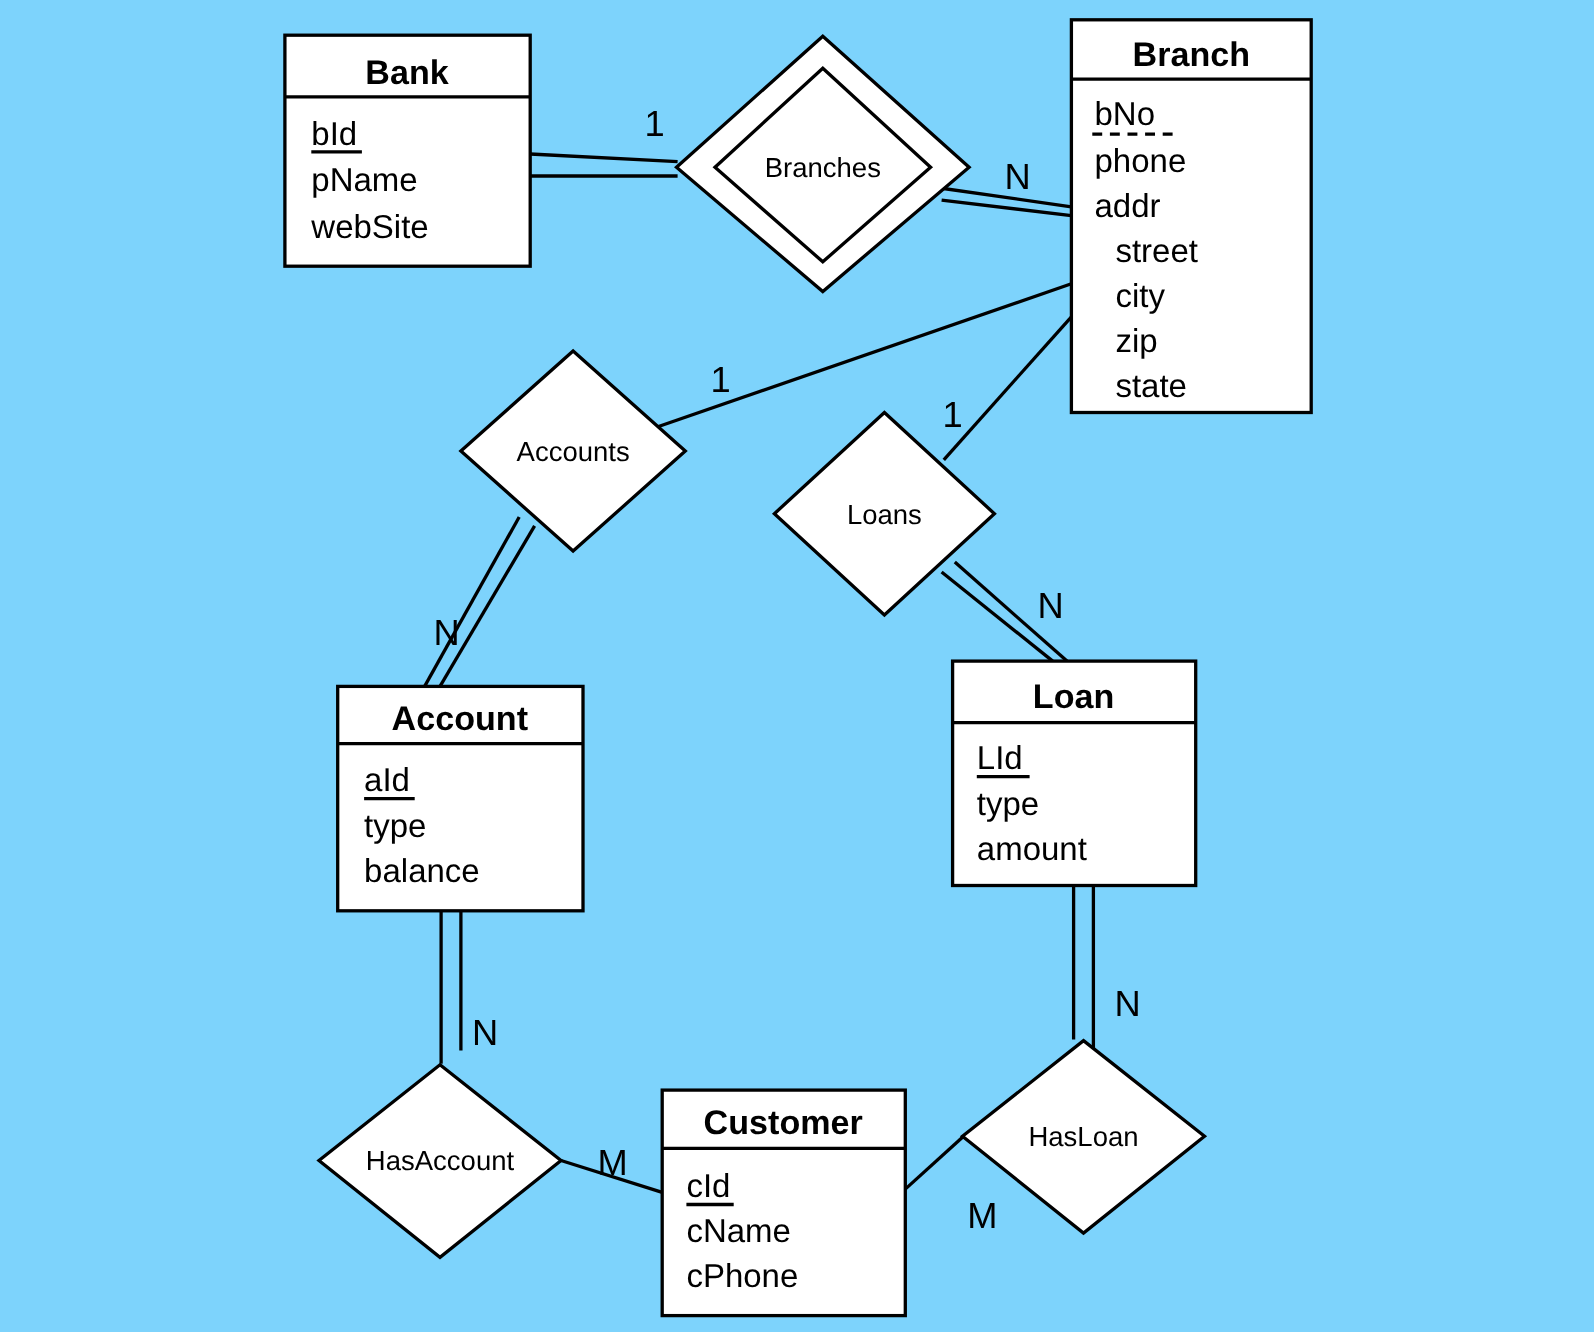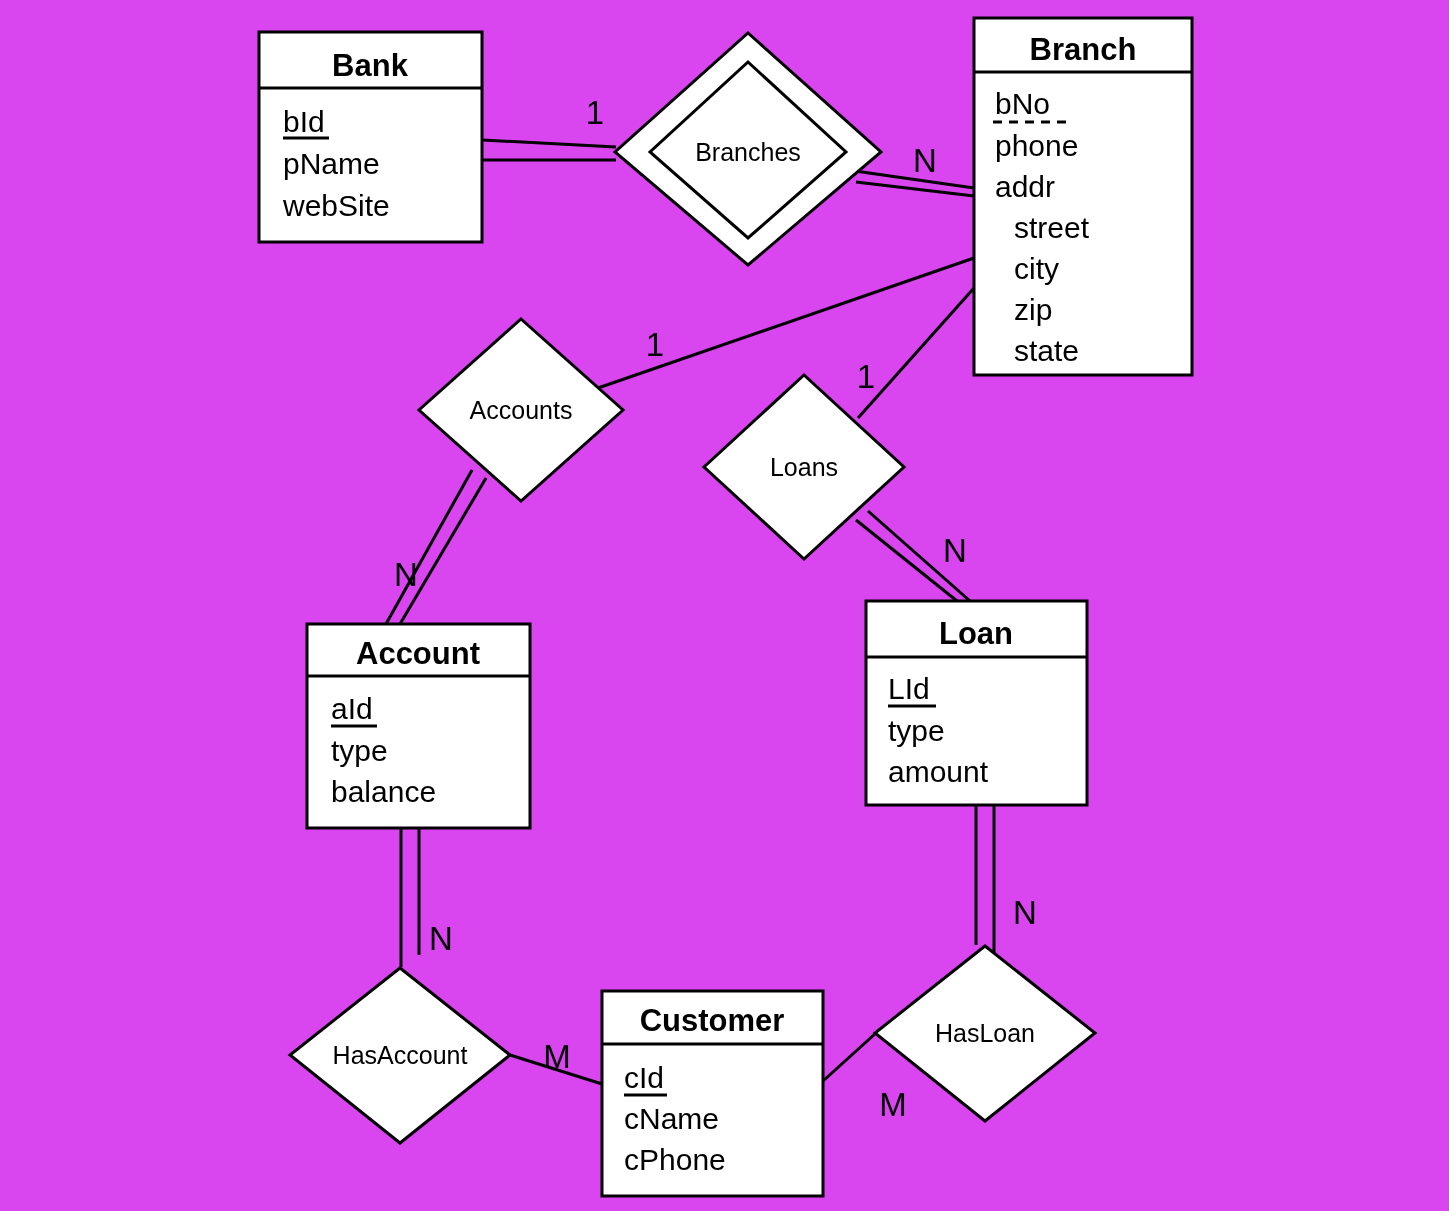--- a/index.html
+++ b/index.html
@@ -7,21 +7,21 @@
     padding: 0;
     background: #ffffff;
   }
   body {
     font-family: "Liberation Sans", sans-serif;
   }
   #diagram-root {
     position: relative;
     width: 1449px;
     height: 1211px;
-    background: #d946ef;
+    background: #7dd3fc;
     overflow: hidden;
   }
   svg.er-canvas {
     position: absolute;
     left: 0;
     top: 0;
     width: 1449px;
     height: 1211px;
     display: block;
   }

